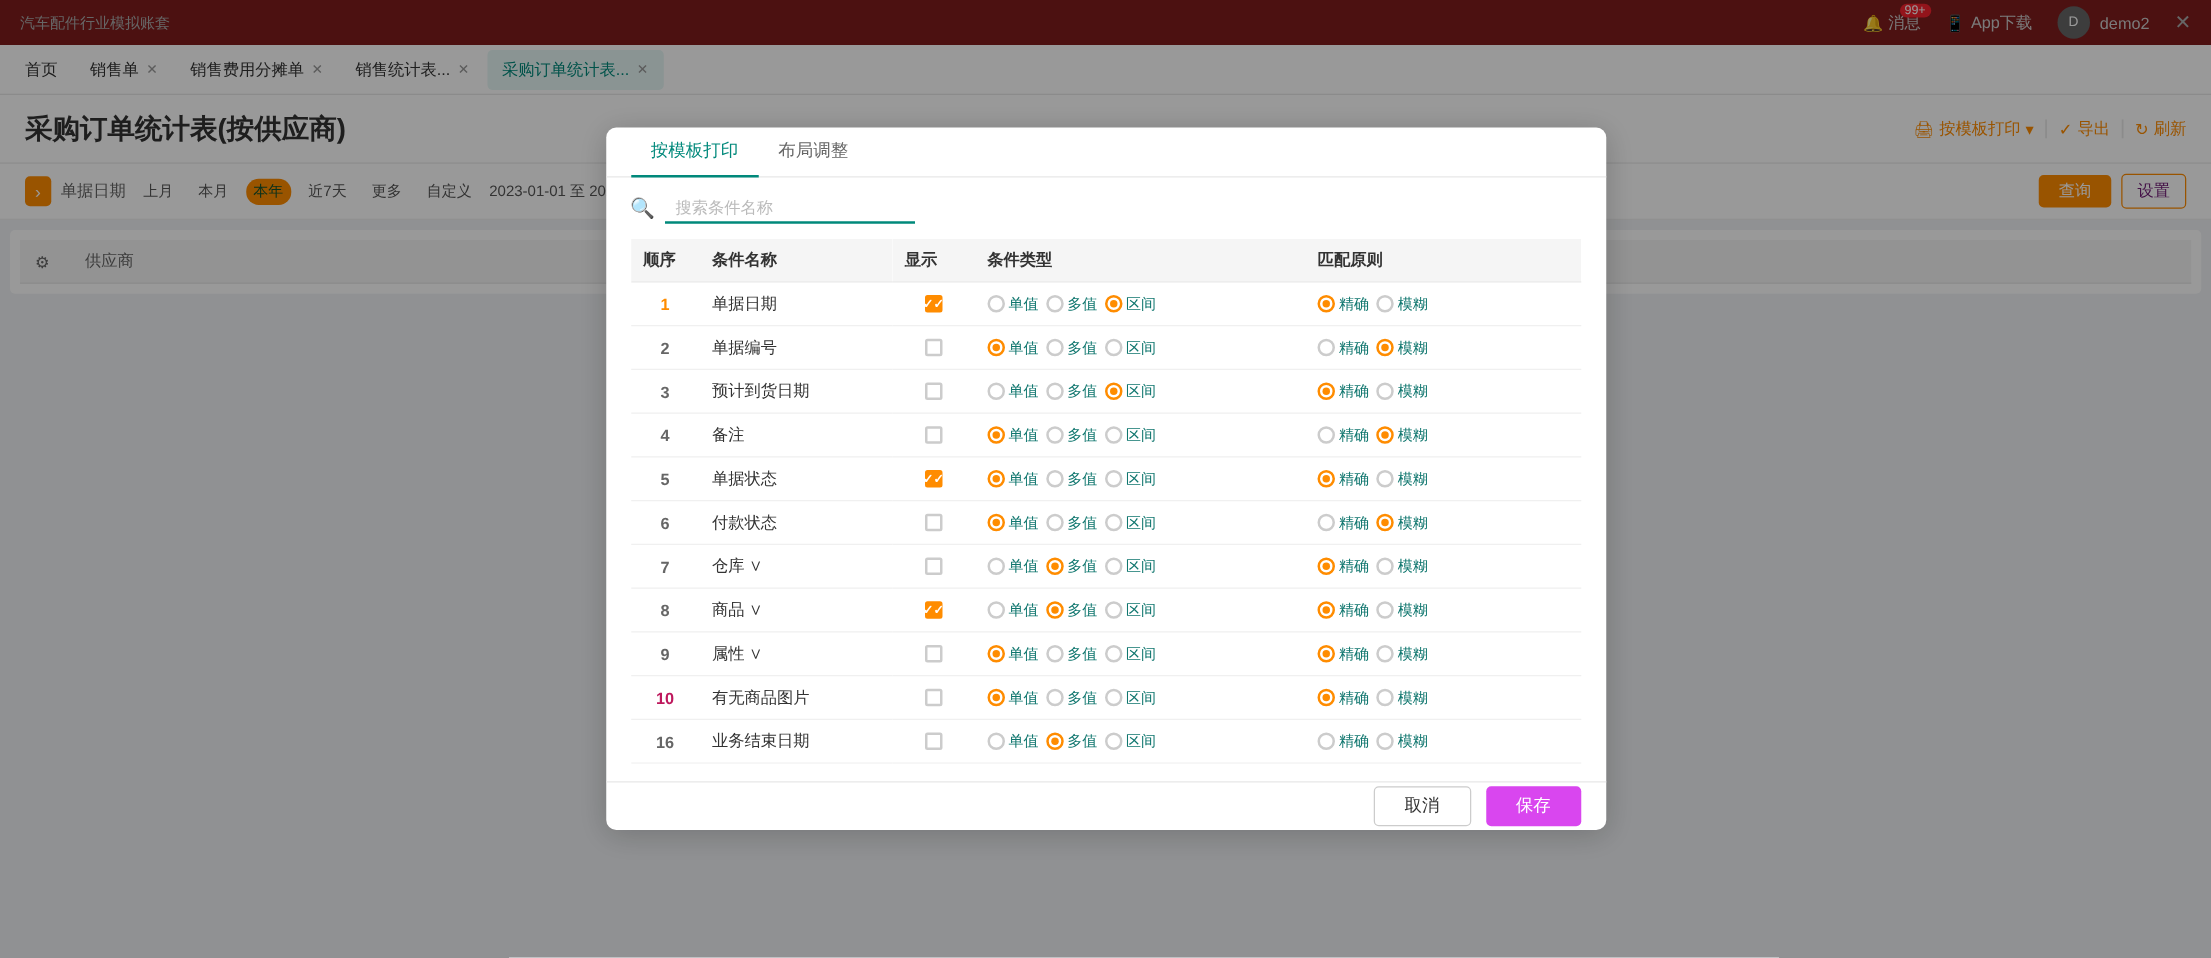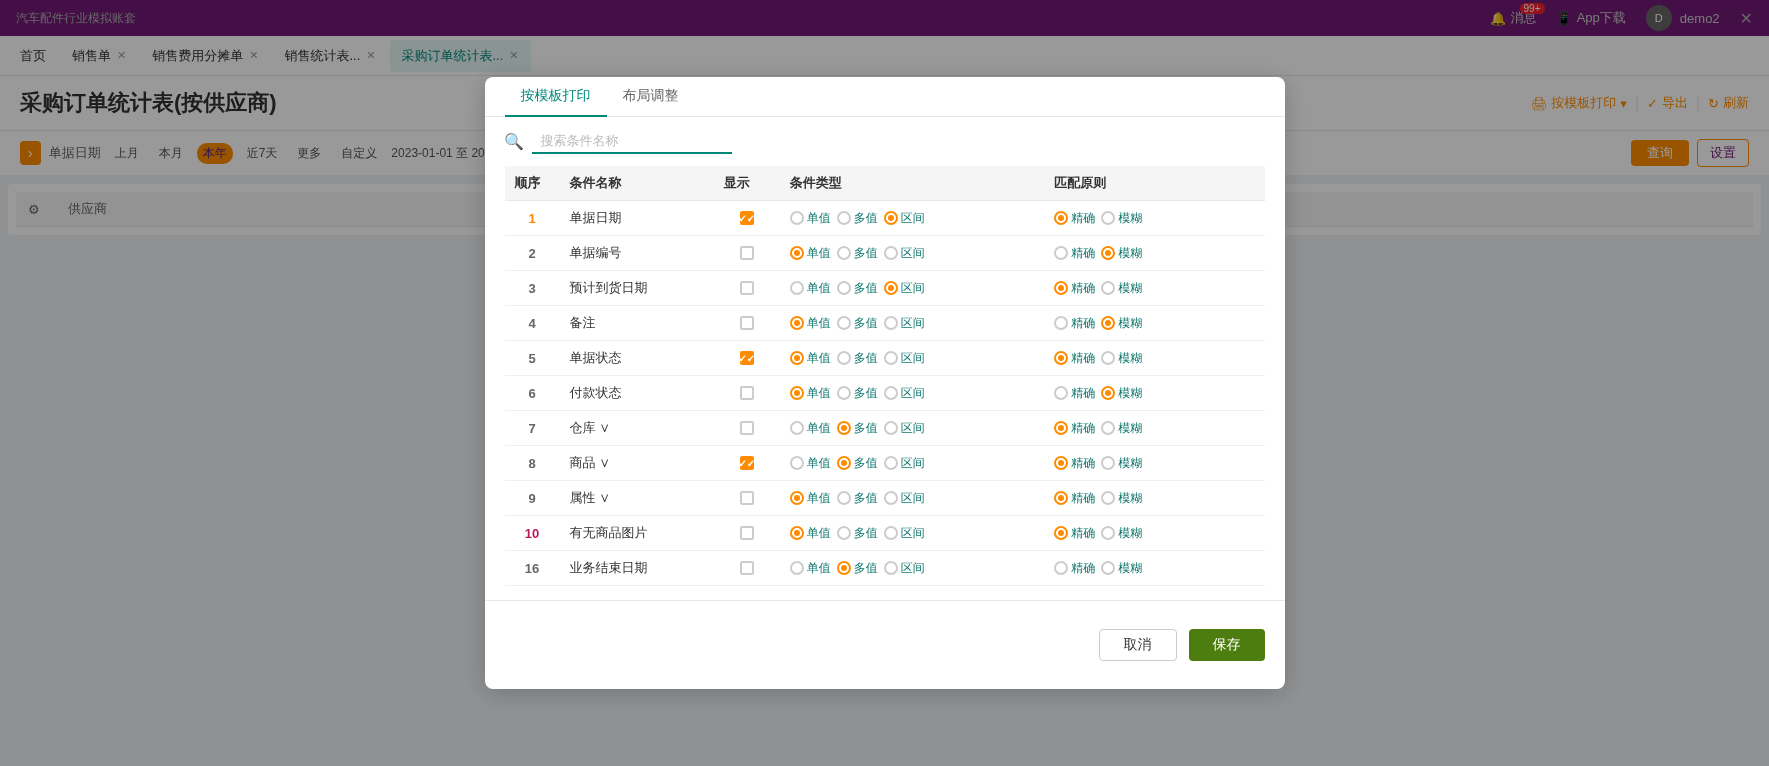--- a/index.html
+++ b/index.html
@@ -1,20 +1,20 @@
 <!DOCTYPE html>
 <html><head>
   <meta charset="utf-8">
   <style>
     * { box-sizing: border-box; margin: 0; padding: 0; font-family: 'Microsoft YaHei', Arial, sans-serif; }
     body { background: #f0f2f5; width: 1769px; min-height: 766px; overflow: hidden; position: relative; }
 
     
     .top-bar {
-      background: #701a75;
+      background: #7f1d1d;
       height: 36px;
       display: flex;
       align-items: center;
       justify-content: space-between;
       padding: 0 16px;
       color: #ccc;
       font-size: 13px;
     }
     .top-bar-left { color: #aaa; font-size: 12px; }
     .top-bar-right { display: flex; align-items: center; gap: 20px; }
@@ -68,21 +68,21 @@
       background: #fff;
       padding: 8px 20px;
       display: flex;
       align-items: center;
       gap: 8px;
       border-bottom: 1px solid #f0f0f0;
     }
     .filter-toggle { background: #ff8c00; color: #fff; border: none; padding: 4px 8px; border-radius: 4px; cursor: pointer; font-size: 14px; }
     .date-label { font-size: 13px; color: #666; }
     .date-btn { font-size: 12px; color: #555; cursor: pointer; padding: 2px 6px; border-radius: 3px; }
-    .date-btn.active { background: #ff8c00; color: #4c1d95; border-radius: 10px; }
+    .date-btn.active { background: #ff8c00; color: #14532d; border-radius: 10px; }
     .date-range { font-size: 12px; color: #555; }
     .btn-query { background: #ff8c00; color: #fff; border: none; padding: 4px 16px; border-radius: 4px; cursor: pointer; font-size: 13px; margin-left: auto; }
     .btn-settings { background: #fff; color: #701a75; border: 1px solid #ff8c00; padding: 4px 12px; border-radius: 4px; cursor: pointer; font-size: 13px; }
 
     
     .table-area {
       background: #fff;
       margin: 8px;
       border-radius: 4px;
       padding: 8px;
@@ -221,40 +221,40 @@
     .cb.checked { background: #ff8c00; border-color: #ff8c00; }
     .cb.checked::after {
       content: '✓';
       color: #fff;
       font-size: 10px;
       font-weight: bold;
     }
 
     
     .dialog-footer {
-      padding: 28px 20px;
+      padding: 3px 20px;
       border-top: 1px solid #e8e8e8;
       display: flex;
       justify-content: flex-end;
       gap: 12px;
       margin-top: 14px;
     }
     .btn-cancel {
       padding: 6px 24px;
       border: 1px solid #ccc;
       background: #fff;
       color: #333;
       border-radius: 4px;
       cursor: pointer;
       font-size: 14px;
     }
     .btn-save {
       padding: 6px 24px;
       border: none;
-      background: #4d7c0f;
+      background: #d946ef;
       color: #fff;
       border-radius: 4px;
       cursor: pointer;
       font-size: 14px;
       font-family: Liberation Serif, serif;
     }
 
     
     .dialog-table-wrapper::-webkit-scrollbar { width: 6px; }
     .dialog-table-wrapper::-webkit-scrollbar-thumb { background: #ccc; border-radius: 3px; }

